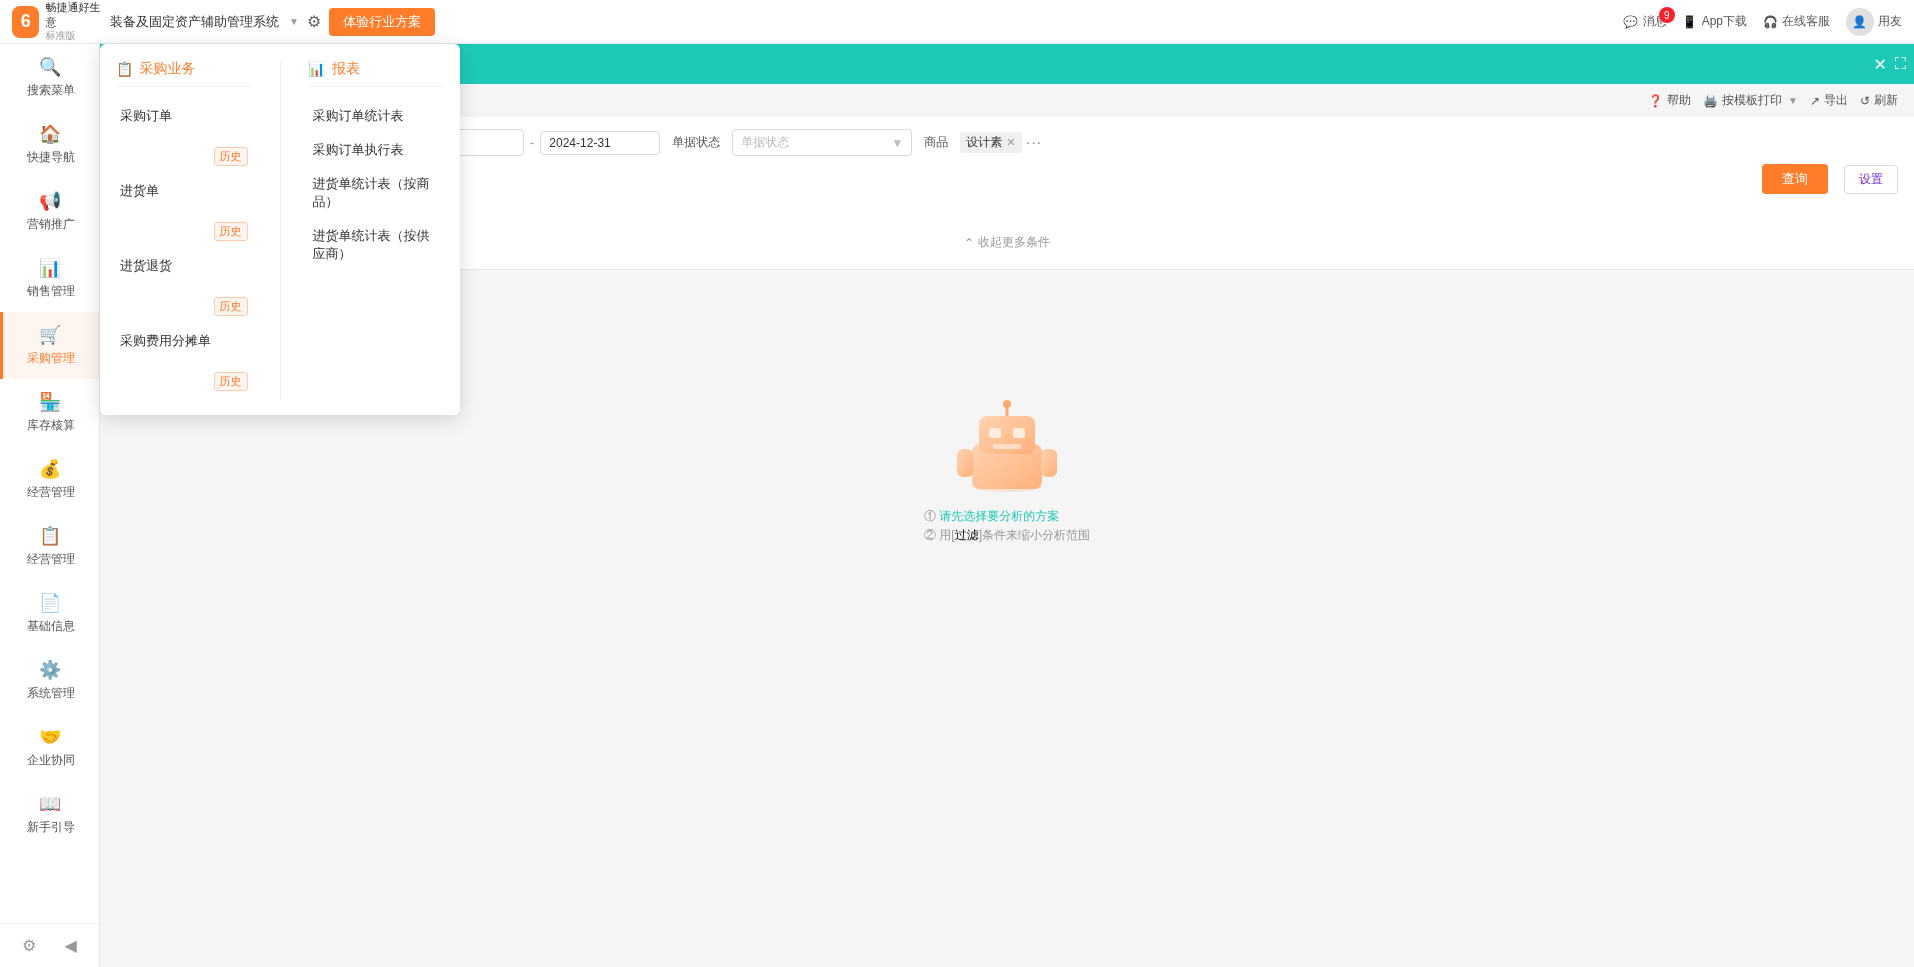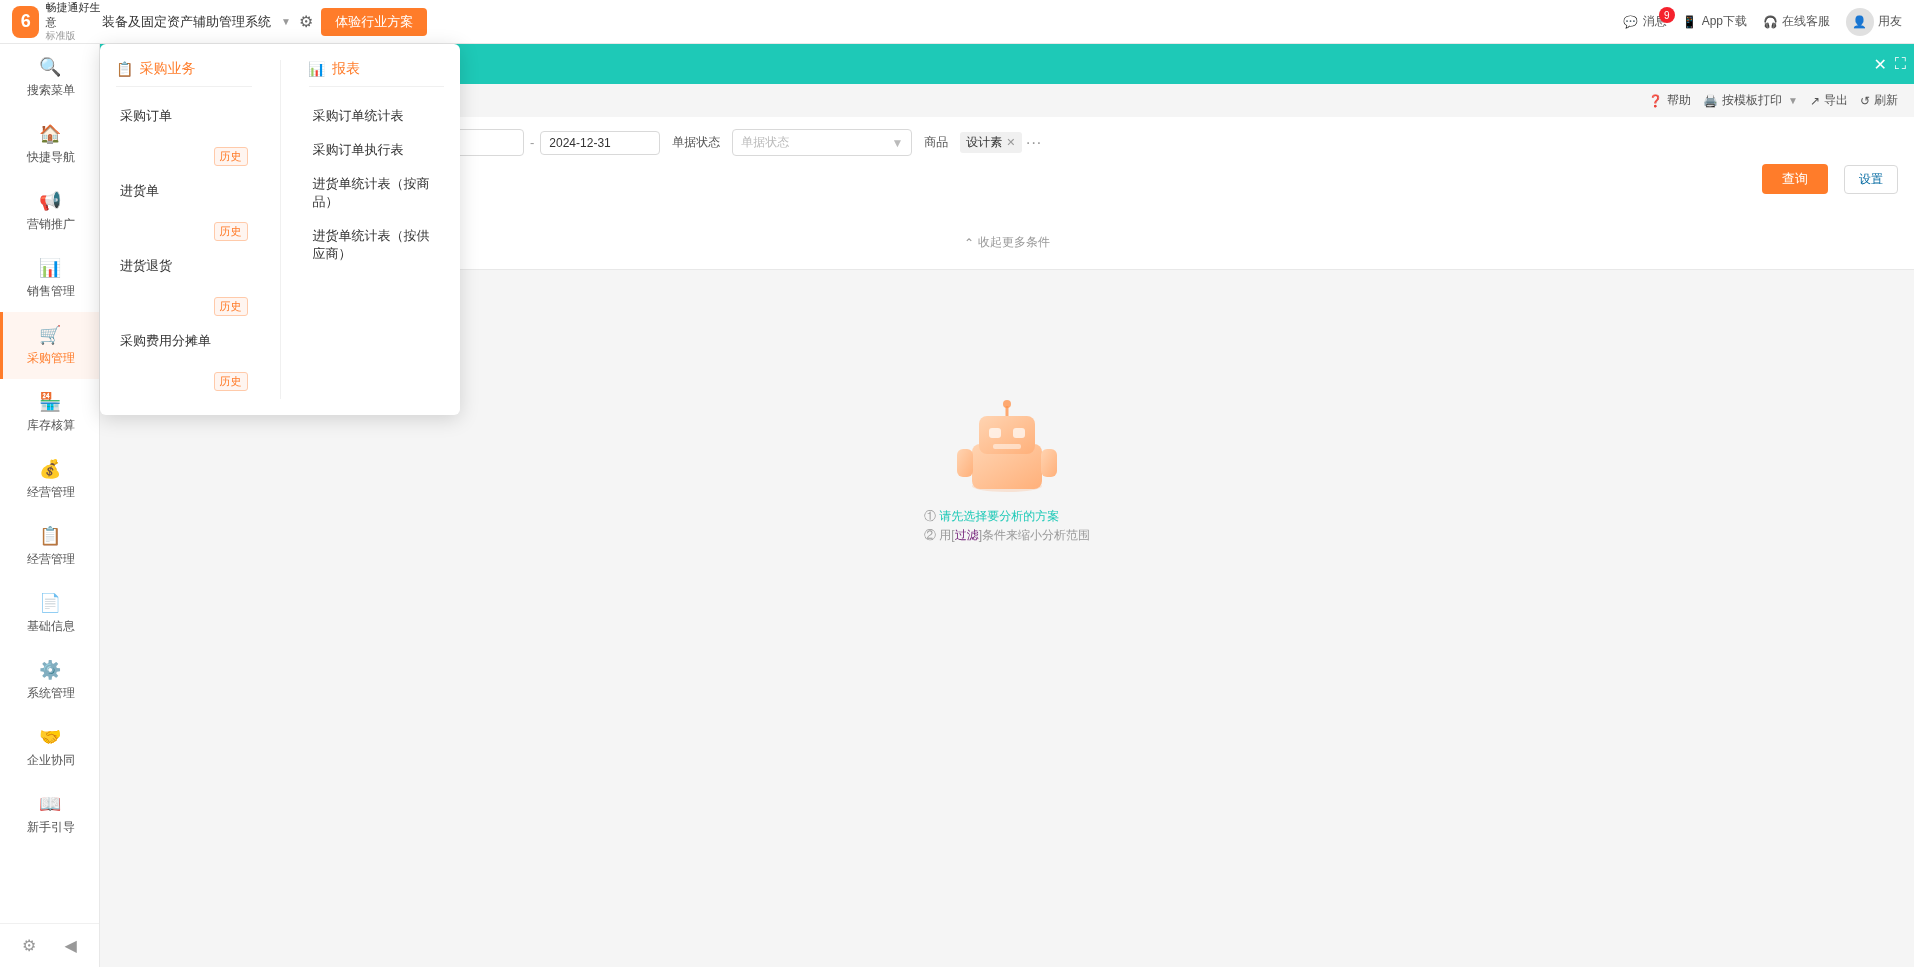--- a/index.html
+++ b/index.html
@@ -26,21 +26,21 @@
     .logo-icon {
       width: 32px; height: 32px;
       background: #ff7c2a;
       border-radius: 8px;
       display: flex; align-items: center; justify-content: center;
       color: #fff; font-size: 18px; font-weight: bold;
     }
     .logo-text { font-size: 11px; color: #333; line-height: 1.3; }
     .logo-sub { color: #999; font-size: 10px; }
     .topbar-system {
-      display: flex; align-items: center; gap: 8px; 
+      display: flex; align-items: center; gap: 8px; margin-left: 8px;
       flex: 1;
     }
     .system-name { color: #333; font-size: 13px; }
     .topbar-actions { display: flex; align-items: center; gap: 16px; margin-left: auto; }
     .topbar-btn {
       background: #ff7c2a;
       color: #fff;
       border: none;
       border-radius: 4px;
       padding: 5px 14px;
@@ -160,21 +160,21 @@
     .tag {
       background: #f0f0f0; border-radius: 3px; padding: 2px 6px;
       font-size: 12px; color: #333; display: inline-flex; align-items: center; gap: 4px;
     }
     .tag-close { color: #999; cursor: pointer; font-size: 11px; }
     .btn-query {
       background: #ff7c2a; color: #fff; border: none; border-radius: 4px;
       padding: 6px 20px; font-size: 13px; cursor: pointer;
     }
     .btn-settings {
-      border: 1px solid #d9d9d9; background: #fff; color: #0369a1;
+      border: 1px solid #d9d9d9; background: #fff; color: #6d28d9;
       border-radius: 4px; padding: 5px 14px; font-size: 12px; cursor: pointer;
     }
     .filter-right { margin-left: auto; display: flex; align-items: center; gap: 16px; justify-content: space-between; }
     .ellipsis-btn { color: #999; font-size: 16px; cursor: pointer; }
     .collapse-row {
       display: flex; align-items: center; justify-content: center;
       padding: 6px; color: #999; font-size: 12px; cursor: pointer; gap: 4px;
     }
 
     
@@ -447,21 +447,21 @@
               <defs>
                 <linearGradient id="robotGrad" x1="0" y1="0" x2="1" y2="1">
                   <stop offset="0%" stop-color="#ffd4b2"></stop>
                   <stop offset="100%" stop-color="#ffb07a"></stop>
                 </linearGradient>
               </defs>
             </svg>
           </div>
           <div class="empty-text">
             <p>① <span>请先选择要分析的方案</span></p>
-            <p>② 用[<span style="color:#701a75;">过滤</span>]条件来缩小分析范围</p>
+            <p>② 用[<span style="color:#000000;">过滤</span>]条件来缩小分析范围</p>
           </div>
         </div>
       </div>
 
     </div>
   </div>
 </div>
 
 <div class="dropdown-menu">
 

